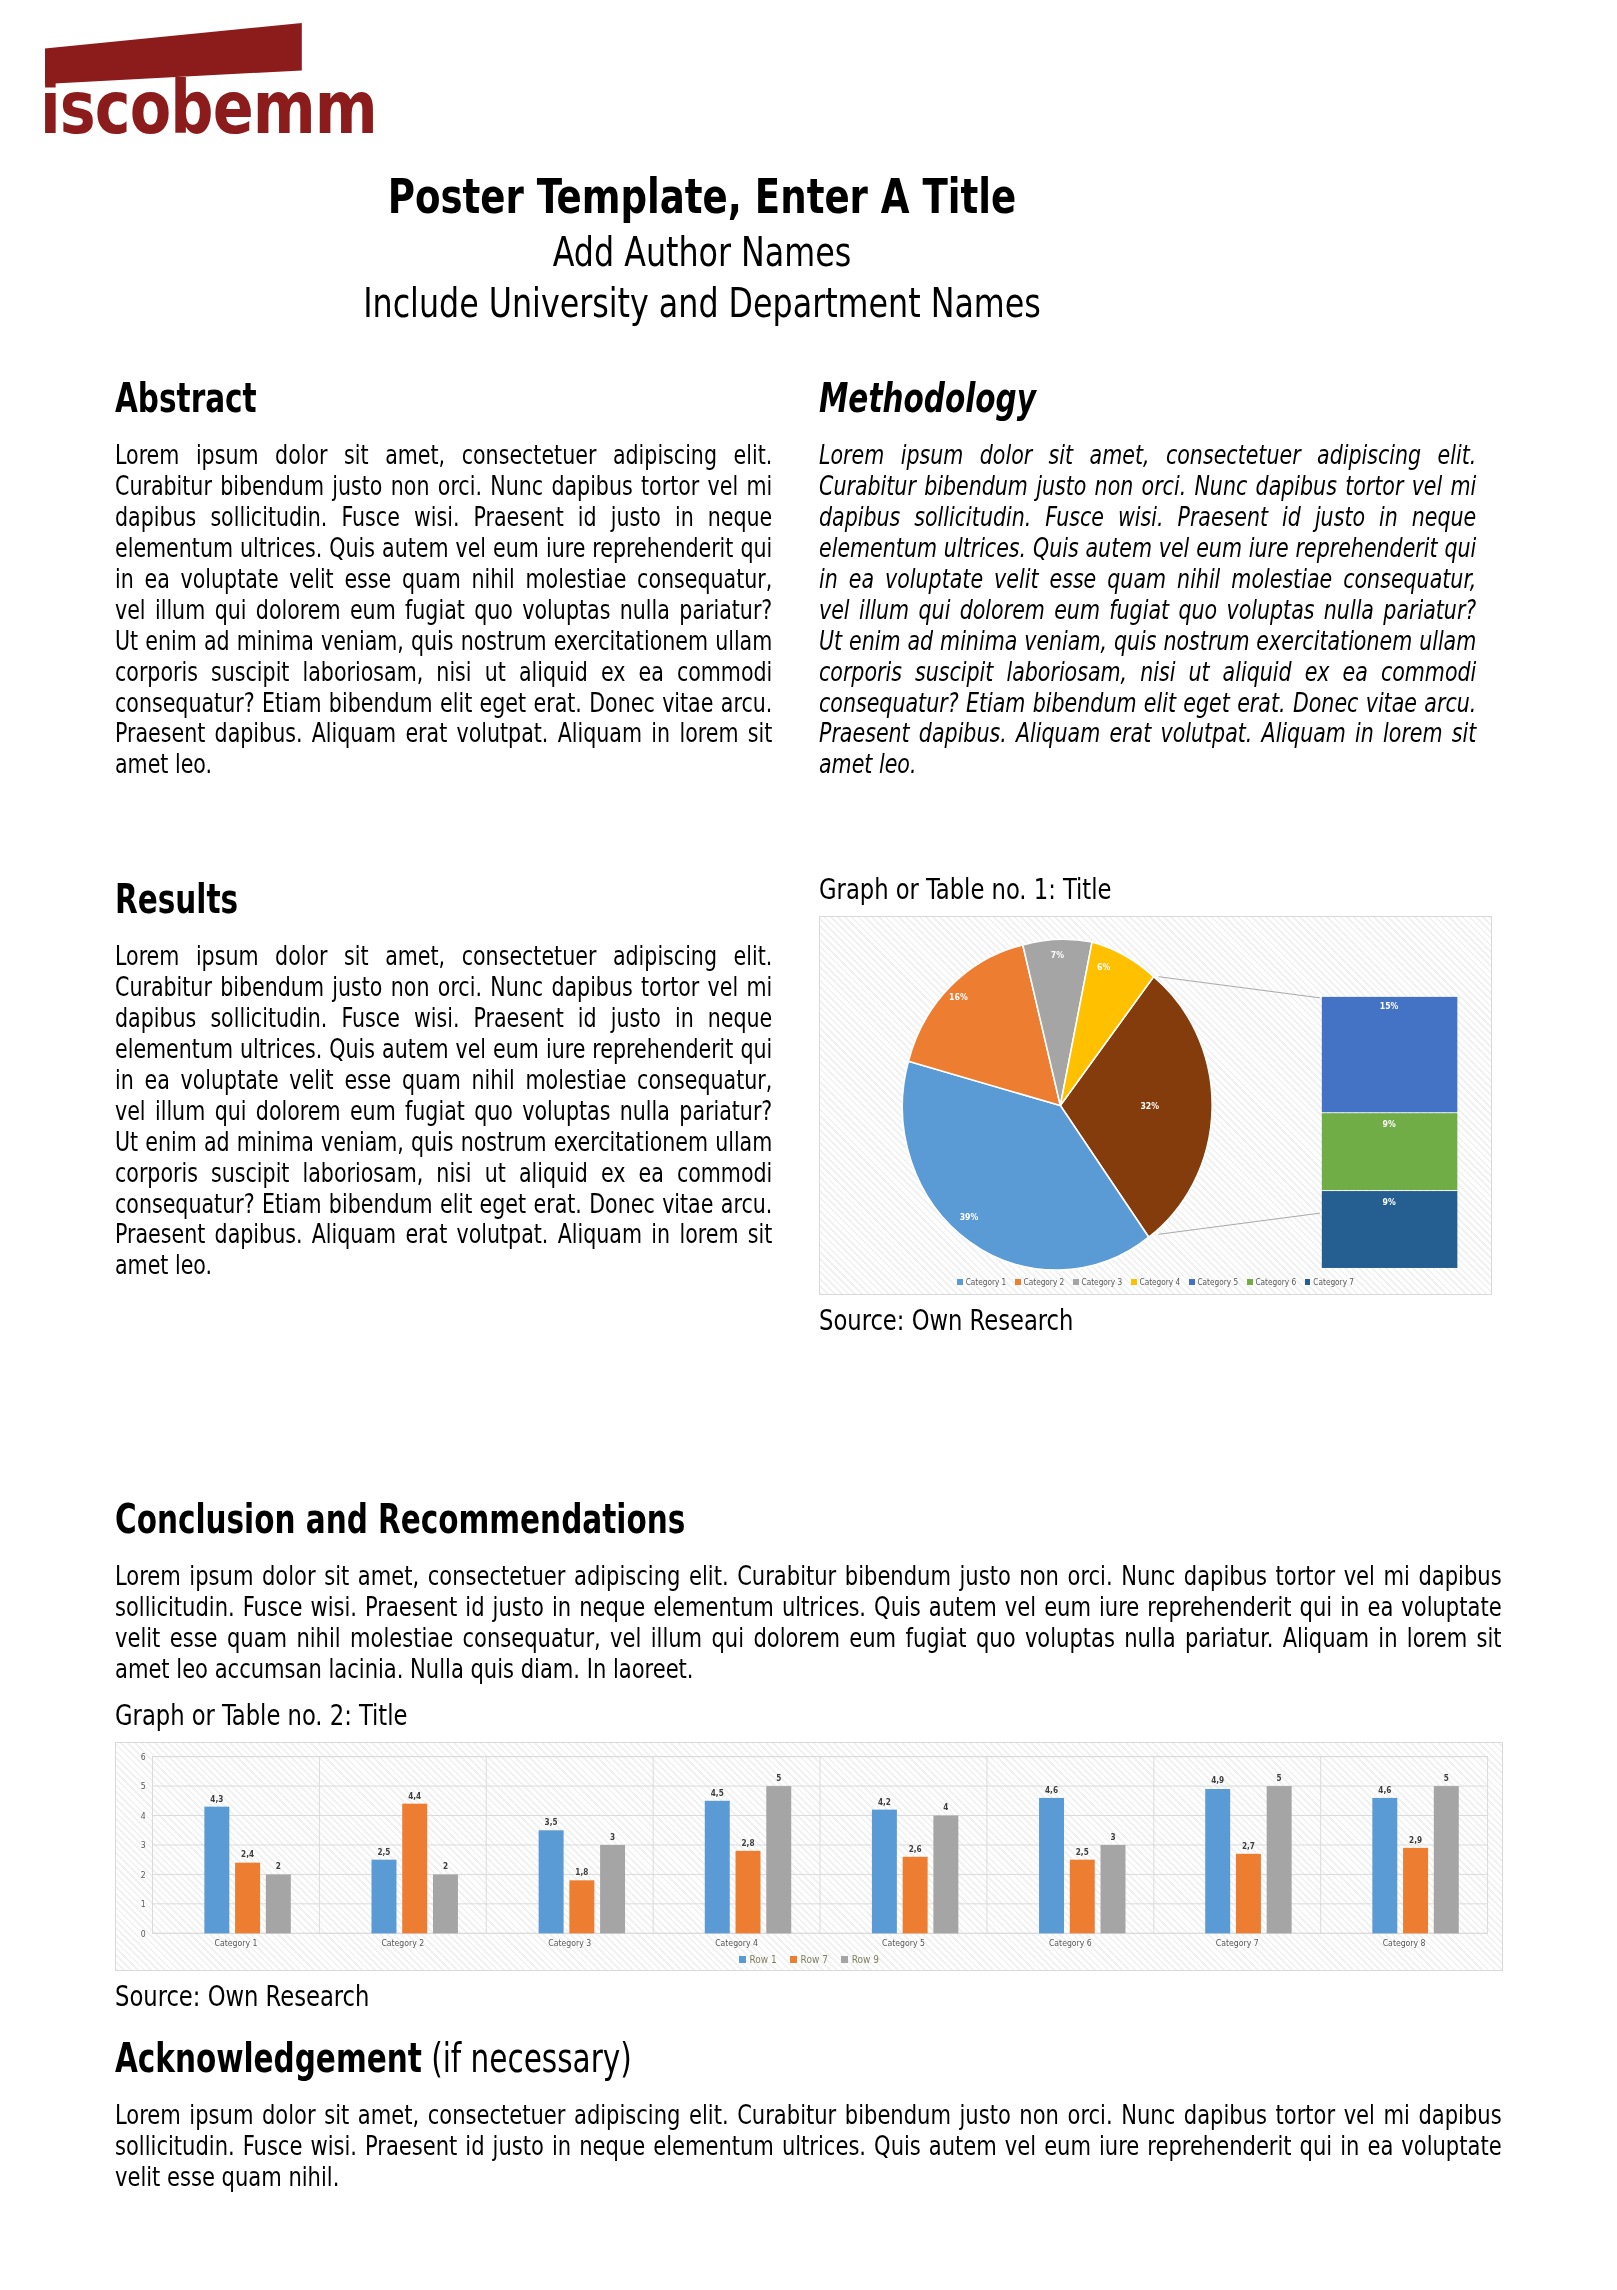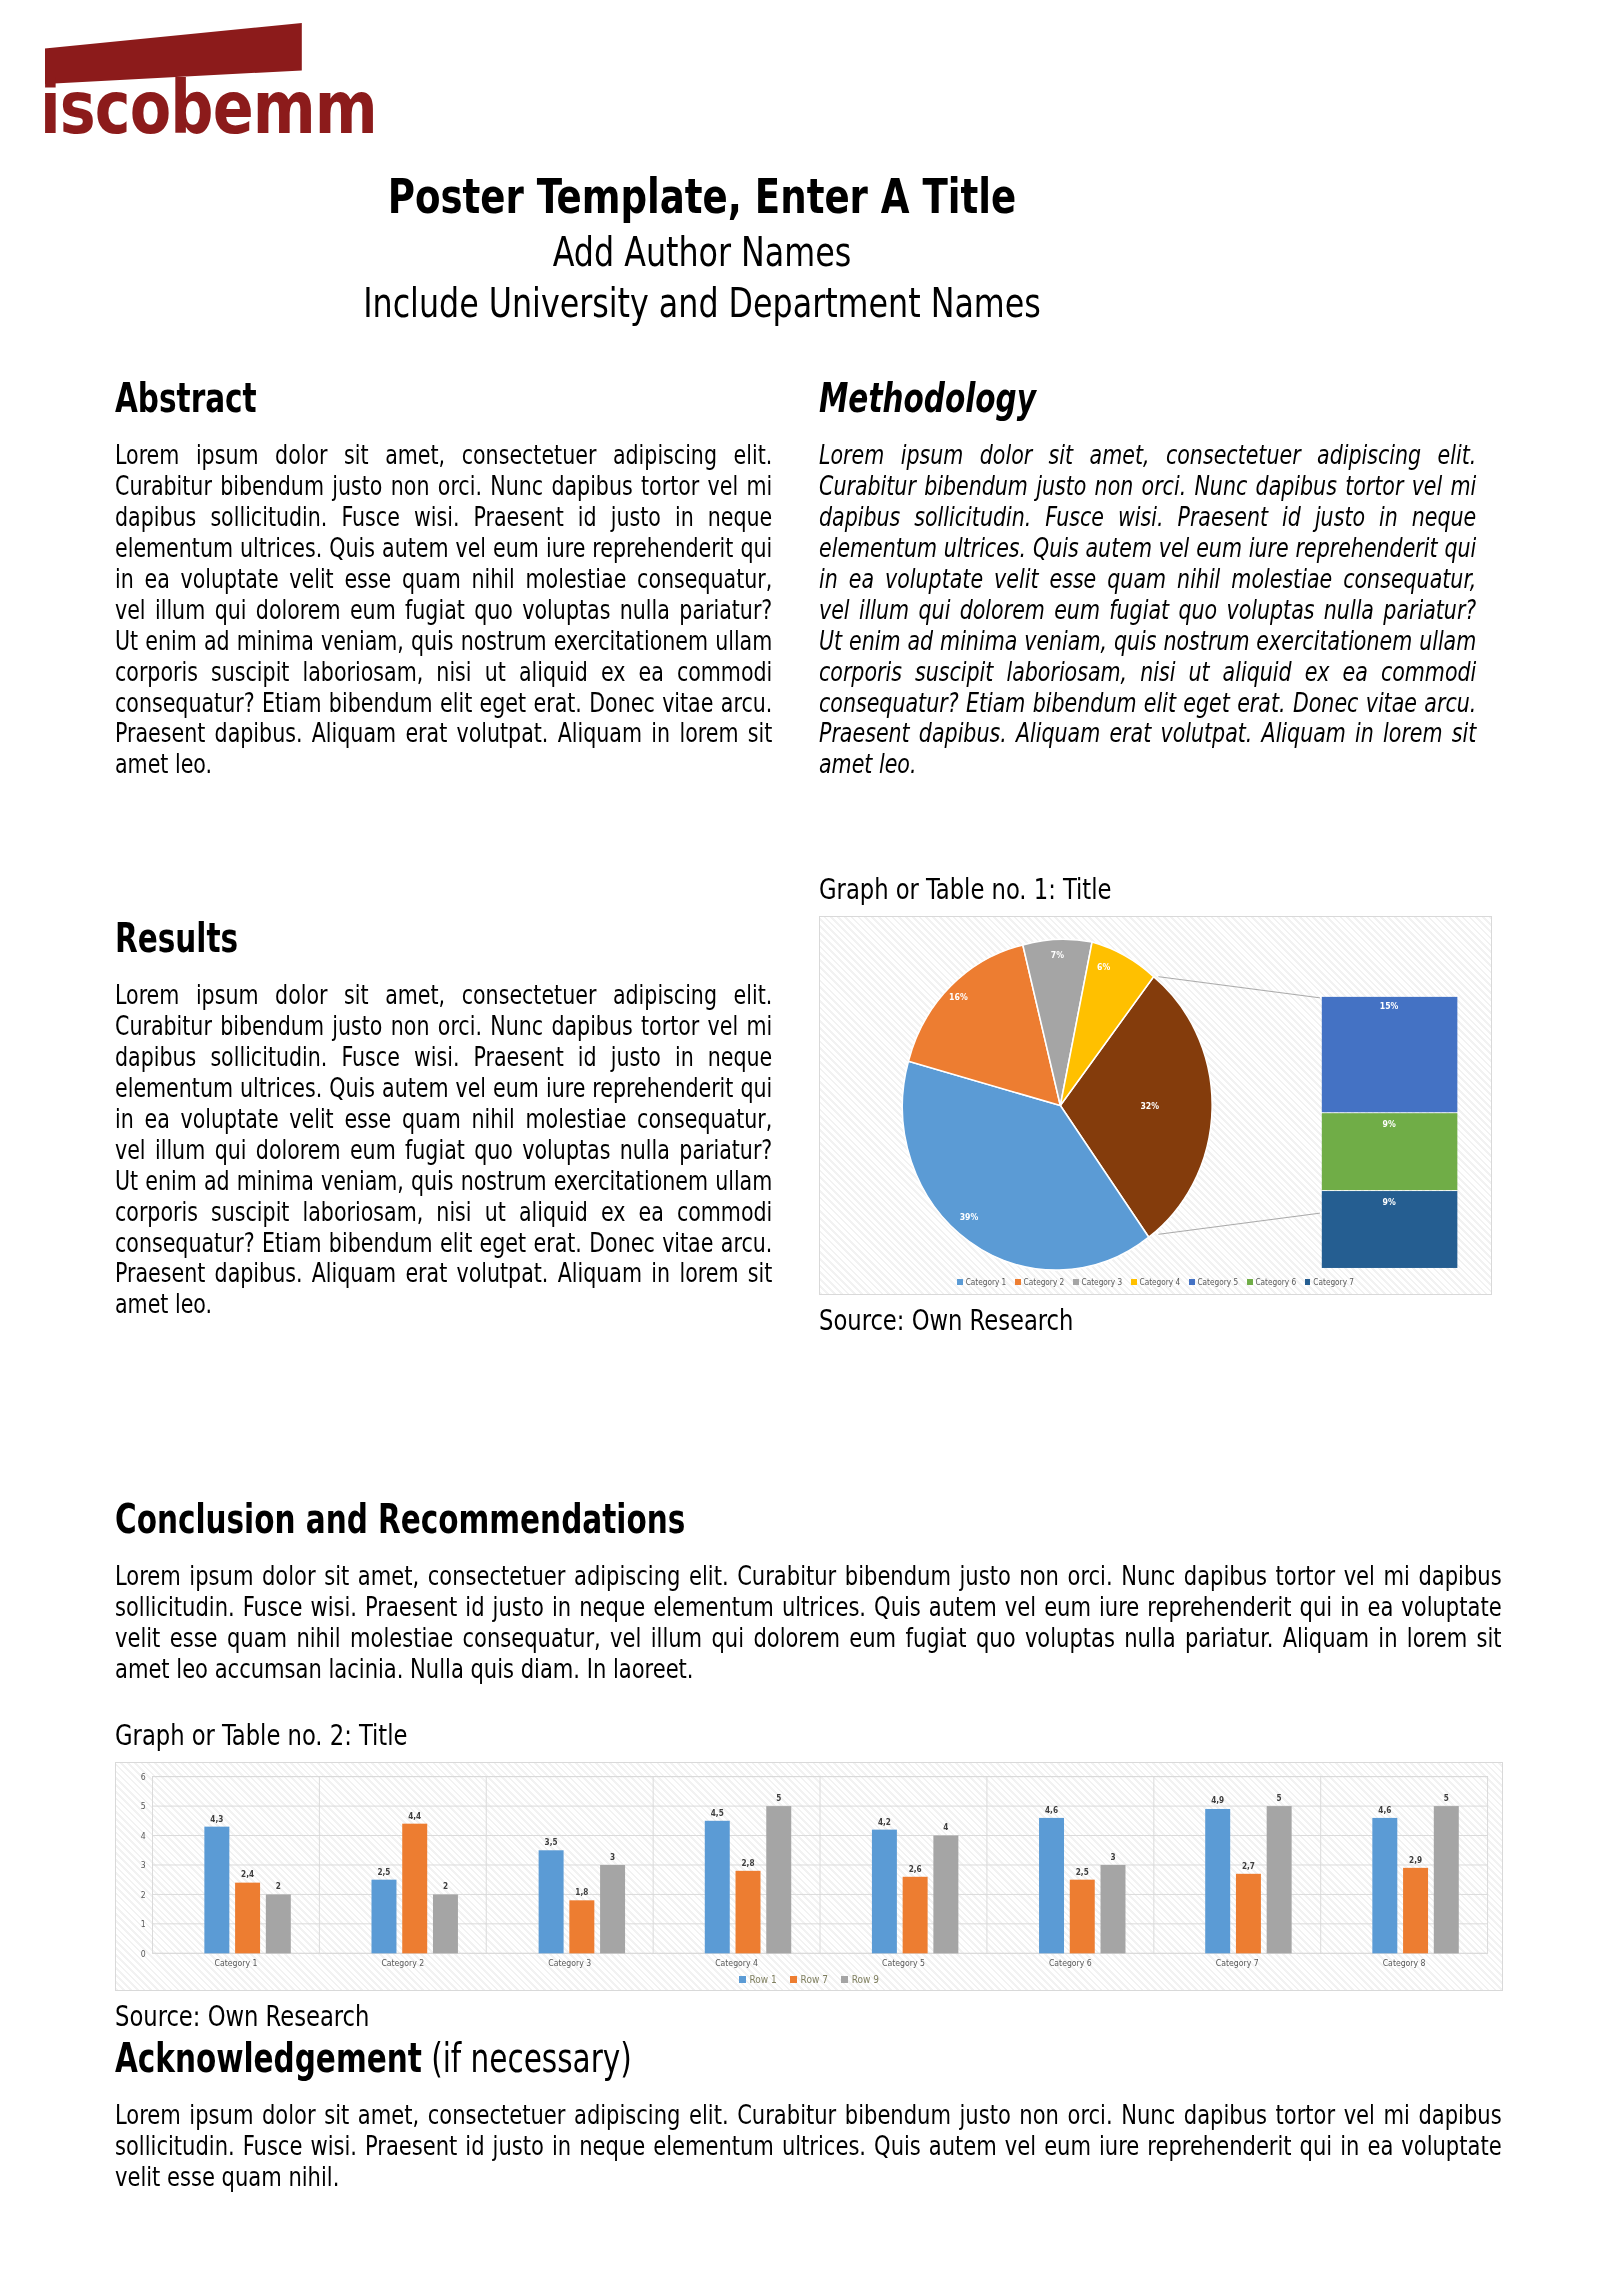--- a/index.html
+++ b/index.html
@@ -91,21 +91,21 @@
     line-height:1.19;
     text-align:justify;
     margin:0;
     transform:scaleX(0.88);
     transform-origin:left top;
     width:113%;
     -webkit-hyphens:none; hyphens:none;
   }
 
   
-  .results-block{ position:absolute; left:115px; top:917px; width:661px; }
+  .results-block{ position:absolute; left:115px; top:878px; width:661px; }
 
   
   .fig1-wrap{ position:absolute; left:819px; top:873px; width:672px; }
   .fig-caption{
     font-family:"DejaVu Sans Condensed","Liberation Sans", sans-serif;
     font-size:28px;
     margin:0 0 9.6px 0;
     transform:scaleX(0.9);
     transform-origin:left center;
   }
@@ -142,21 +142,21 @@
     font-size:26px;
     line-height:1.19;
     text-align:justify;
     margin:0;
     transform:scaleX(0.9);
     transform-origin:left top;
     width:111%;
   }
 
   
-  .fig2-wrap{ position:absolute; left:115px; top:1699px; width:1388px;margin-top:20px; }
+  .fig2-wrap{ position:absolute; left:115px; top:1699px; width:1388px; }
   .fig2-frame{ width:1386px; height:227px; }
 
   .bar-svg{ position:absolute; left:0; top:0; }
 
   .legend2{
     position:absolute; left:0; bottom:4.8px; width:100%;
     display:flex; justify-content:center; align-items:center; gap:13.4px;
     font-family:"DejaVu Sans Condensed","Liberation Sans", sans-serif;
     font-size:10px; color:#7f7f5f;
   }

